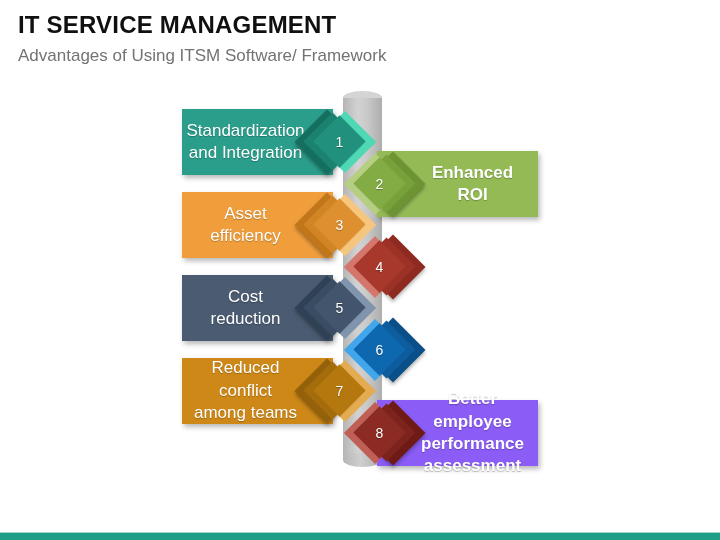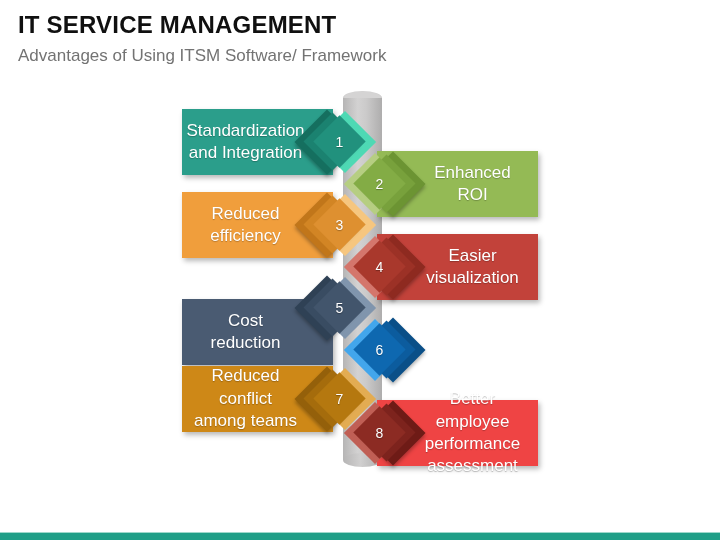--- a/index.html
+++ b/index.html
@@ -30,41 +30,41 @@
   }
   
   .row{position:absolute;left:0;width:720px;height:66px;}
   .bar{
     position:absolute;top:0;height:66px;display:flex;align-items:center;justify-content:center;
     color:#ffffff;font-size:17px;line-height:1.32;text-align:center;white-space:pre-line;
     box-sizing:border-box;box-shadow:2px 3px 5px rgba(0,0,0,.28);
     text-shadow:0 1px 1px rgba(0,0,0,.25);
   }
   .row.left  .bar{left:182px;width:151px;padding:0 30px 0 6px;}
-  .row.right .bar{left:377px;width:161px;padding:0 6px 0 36px;}
+  .row.right .bar{left:377px;width:161px;padding:0 6px 0 36px;font-weight:bold;}
   
   .d{position:absolute;transform:rotate(45deg);}
   .d-accent{width:44px;height:44px;top:11px;}
   .d-outer{width:46px;height:46px;top:10px;box-shadow:2px 2px 4px rgba(0,0,0,.3);}
   .d-mid{width:41px;height:41px;top:12px;}
   .d-inner{width:37px;height:37px;top:14px;display:flex;align-items:center;justify-content:center;}
   .row.left  .d-accent{left:323px;}
   .row.left  .d-outer {left:304px;}
   .row.left  .d-mid   {left:312px;}
   .row.left  .d-inner {left:321px;}
   .row.right .d-accent{left:353px;}
   .row.right .d-outer {left:370px;}
   .row.right .d-mid   {left:366px;}
   .row.right .d-inner {left:361px;}
   .num{
     transform:rotate(-45deg);color:#ffffff;font-size:14px;font-weight:400;
     text-shadow:0 1px 1px rgba(0,0,0,.3);
   }
   .r1{top:109px}.r2{top:151px}.r3{top:192px}.r4{top:234px}
-  .r5{top:275px}.r6{top:317px}.r7{top:366px}.r8{top:400px}
+  .r5{top:275px}.r6{top:317px}.r7{top:358px}.r8{top:400px}
   .footer-bar{
     position:absolute;left:0;bottom:0;width:720px;height:7px;
     border-top:1px solid #9ed8cb;
   }
 </style>
 </head>
 <body>
 
 <div id="slide">
   <div class="title">IT SERVICE MANAGEMENT</div>
@@ -96,46 +96,42 @@
       <div class="d d-accent" style="background: rgb(182, 206, 130);"></div>
       <div class="d d-outer" style="background: rgb(108, 148, 51);"></div>
       <div class="d d-mid" style="background: rgb(120, 161, 60);"></div>
       <div class="d d-inner" style="background: rgb(131, 172, 69);">
         <span class="num">2</span>
       </div>
     </div>
 
     <div class="row left r3">
       <div class="bar" style="background: rgb(240, 158, 60);">
-        <span>Reduced
+        <span>Asset
 efficiency</span>
       </div>
       <div class="d d-accent" style="background: rgb(246, 198, 127);"></div>
       <div class="d d-outer" style="background: rgb(193, 118, 26);"></div>
       <div class="d d-mid" style="background: rgb(210, 133, 36);"></div>
       <div class="d d-inner" style="background: rgb(222, 144, 48);">
         <span class="num">3</span>
       </div>
     </div>
 
     <div class="row right r4">
-      <div class="bar" style="background: rgb(194, 66, 58);">
-        <span>Easier
-visualization</span>
-      </div>
       <div class="d d-accent" style="background: rgb(212, 118, 108);"></div>
       <div class="d d-outer" style="background: rgb(142, 42, 32);"></div>
       <div class="d d-mid" style="background: rgb(156, 49, 38);"></div>
       <div class="d d-inner" style="background: rgb(169, 56, 44);">
         <span class="num">4</span>
       </div>
     </div>
 
     <div class="row left r5">
-      <div class="bar" style="background: rgb(74, 91, 114); margin-top: 24px;">
+      <div class="bar" style="background: rgb(74, 91, 114);">
         <span>Cost
 reduction</span>
       </div>
       <div class="d d-accent" style="background: rgb(128, 149, 173);"></div>
       <div class="d d-outer" style="background: rgb(47, 65, 85);"></div>
       <div class="d d-mid" style="background: rgb(57, 76, 98);"></div>
       <div class="d d-inner" style="background: rgb(66, 85, 108);">
         <span class="num">5</span>
       </div>
     </div>
@@ -156,21 +152,21 @@
       </div>
       <div class="d d-accent" style="background: rgb(227, 172, 82);"></div>
       <div class="d d-outer" style="background: rgb(148, 96, 10);"></div>
       <div class="d d-mid" style="background: rgb(165, 108, 12);"></div>
       <div class="d d-inner" style="background: rgb(181, 120, 15);">
         <span class="num">7</span>
       </div>
     </div>
 
     <div class="row right r8">
-      <div class="bar" style="background: #ef4444;">
+      <div class="bar" style="background: #8b5cf6;">
         <span>Better employee
 performance
 assessment</span>
       </div>
       <div class="d d-accent" style="background: rgb(192, 95, 85);"></div>
       <div class="d d-outer" style="background: rgb(110, 27, 22);"></div>
       <div class="d d-mid" style="background: rgb(125, 35, 29);"></div>
       <div class="d d-inner" style="background: rgb(140, 43, 35);">
         <span class="num">8</span>
       </div>

